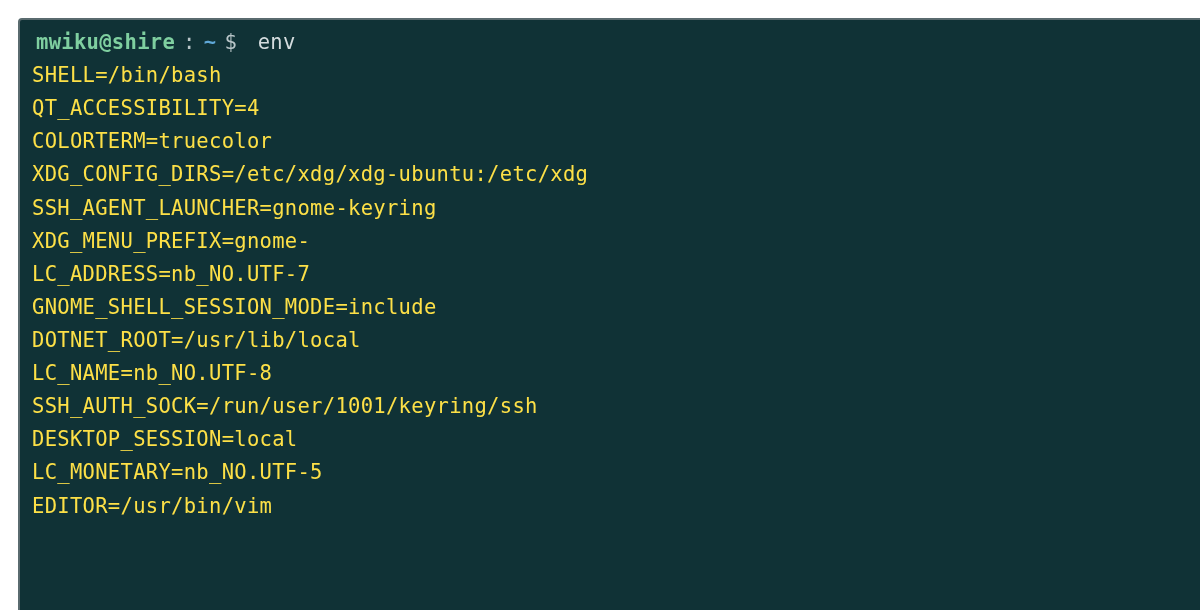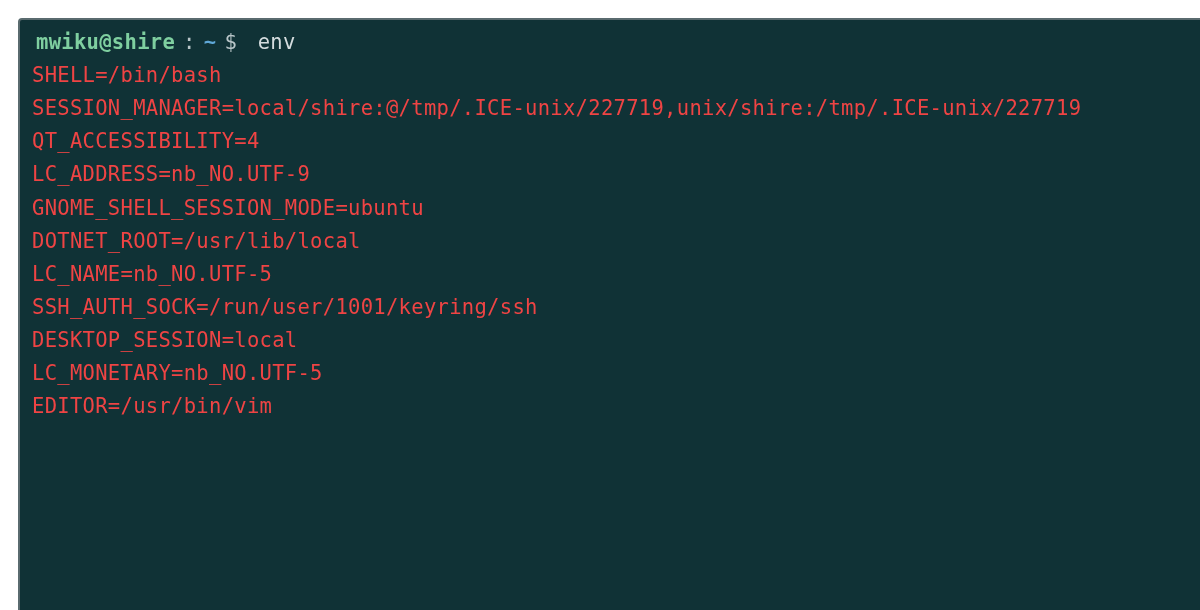--- a/index.html
+++ b/index.html
@@ -36,36 +36,39 @@
       color: #5fa8d8;
       font-weight: bold;
     }
     .prompt-colon, .prompt-dollar {
       color: #b8c5c8;
     }
     .command {
       color: #d4dcde;
     }
     .output-line {
-      color: #ef4444;
+      color: #fde047;
       white-space: pre-wrap;
       word-break: break-all;
     }
   </style>
 </head>
 <body>
 
 <div class="terminal">
   <div>
     <span class="prompt-user">mwiku@shire</span><span class="prompt-colon">:</span><span class="prompt-path">~</span><span class="prompt-dollar">$ </span><span class="command">env</span>
   </div>
   <div class="output-line">SHELL=/bin/bash</div>
-  <div class="output-line">SESSION_MANAGER=local/shire:@/tmp/.ICE-unix/227719,unix/shire:/tmp/.ICE-unix/227719</div>
   <div class="output-line">QT_ACCESSIBILITY=4</div>
-  <div class="output-line">LC_ADDRESS=nb_NO.UTF-9</div>
-  <div class="output-line">GNOME_SHELL_SESSION_MODE=ubuntu</div>
+  <div class="output-line">COLORTERM=truecolor</div>
+  <div class="output-line">XDG_CONFIG_DIRS=/etc/xdg/xdg-ubuntu:/etc/xdg</div>
+  <div class="output-line">SSH_AGENT_LAUNCHER=gnome-keyring</div>
+  <div class="output-line">XDG_MENU_PREFIX=gnome-</div>
+  <div class="output-line">LC_ADDRESS=nb_NO.UTF-7</div>
+  <div class="output-line">GNOME_SHELL_SESSION_MODE=include</div>
   <div class="output-line">DOTNET_ROOT=/usr/lib/local</div>
-  <div class="output-line">LC_NAME=nb_NO.UTF-5</div>
+  <div class="output-line">LC_NAME=nb_NO.UTF-8</div>
   <div class="output-line">SSH_AUTH_SOCK=/run/user/1001/keyring/ssh</div>
   <div class="output-line">DESKTOP_SESSION=local</div>
   <div class="output-line">LC_MONETARY=nb_NO.UTF-5</div>
   <div class="output-line">EDITOR=/usr/bin/vim</div>
 </div>
 
 </body></html>

